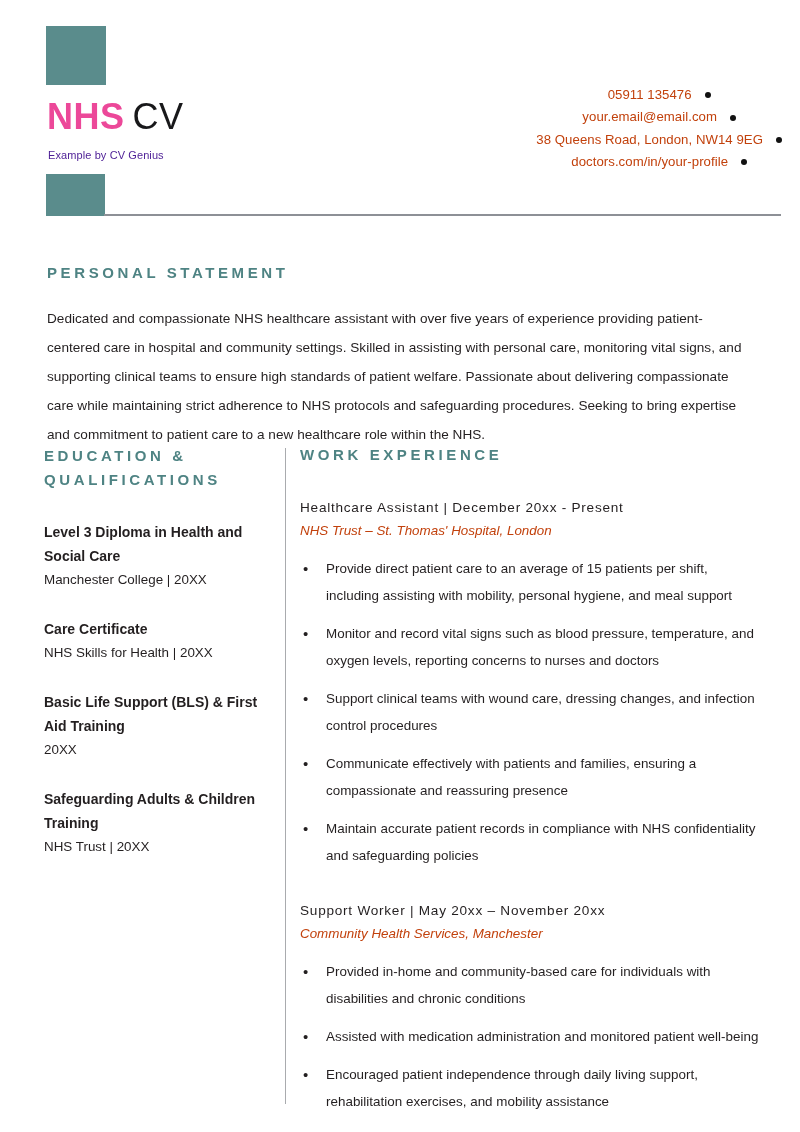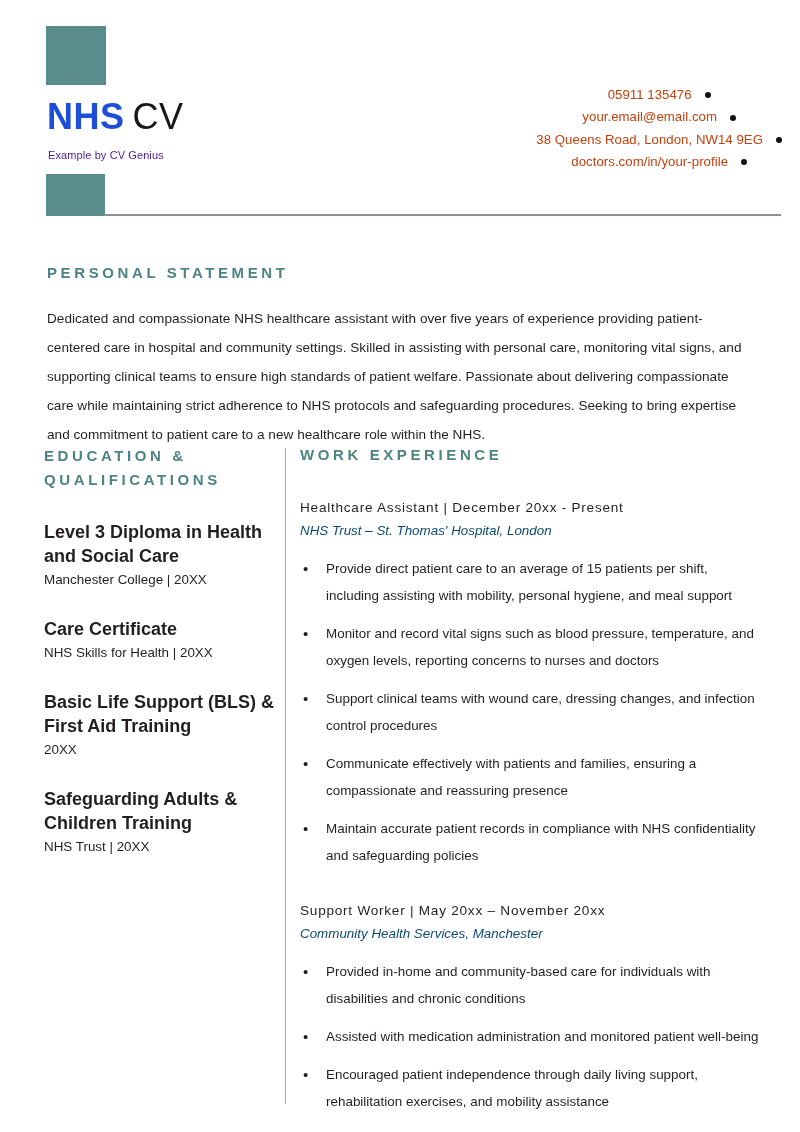--- a/index.html
+++ b/index.html
@@ -50,21 +50,21 @@
   .wordmark {
     position: absolute;
     left: 47px;
     top: 97px;
     font-size: 36px;
     line-height: 40px;
     letter-spacing: 0.5px;
     white-space: nowrap;
   }
   .wordmark .mark-primary {
-    color: #1d4ed8;
+    color: #ec4899;
     font-weight: bold;
   }
   .wordmark .mark-secondary {
     color: #18181a;
     font-weight: normal;
     margin-left: 8px;
   }
   .subtitle {
     position: absolute;
     left: 48px;
@@ -164,21 +164,21 @@
   .edu-heading { line-height: 24px; }
 
   .edu-list {
     list-style: none;
     margin: 0;
     padding: 0;
   }
   .edu-entry { margin-top: 25px; }
   .edu-entry:first-child { margin-top: 28px; }
   .edu-title {
-    font-size: 18px;
+    font-size: 14px;
     font-weight: bold;
     line-height: 24px;
     color: #231f20;
     margin: 0;
   }
   .edu-meta {
     font-size: 13.4px;
     line-height: 24px;
     color: #231f20;
     margin: 0;
@@ -197,21 +197,21 @@
     font-weight: normal;
     letter-spacing: 0.75px;
     line-height: 22px;
     color: #231f20;
     margin: 0;
   }
   .job-org {
     font-size: 13.4px;
     font-style: italic;
     line-height: 24px;
-    color: #0c4a6e;
+    color: #c2410c;
     margin: 0;
   }
   .bullets {
     list-style: none;
     margin: 12px 0 0 0;
     padding: 0;
   }
   .bullet-row {
     display: flex;
     align-items: flex-start;

